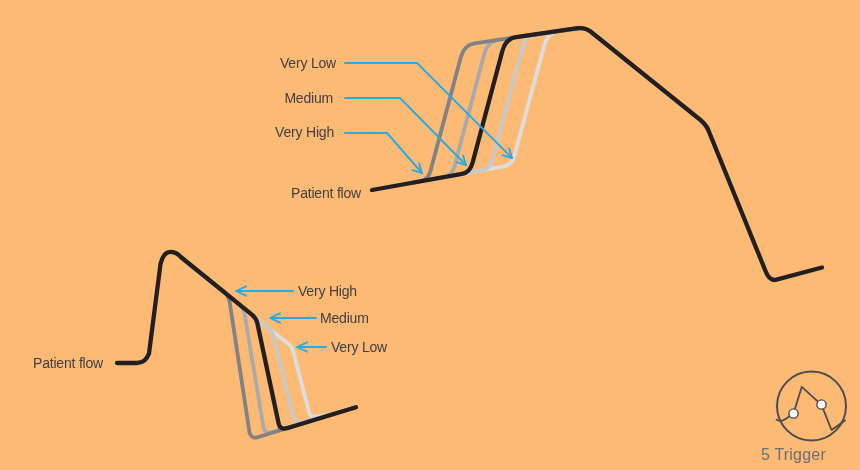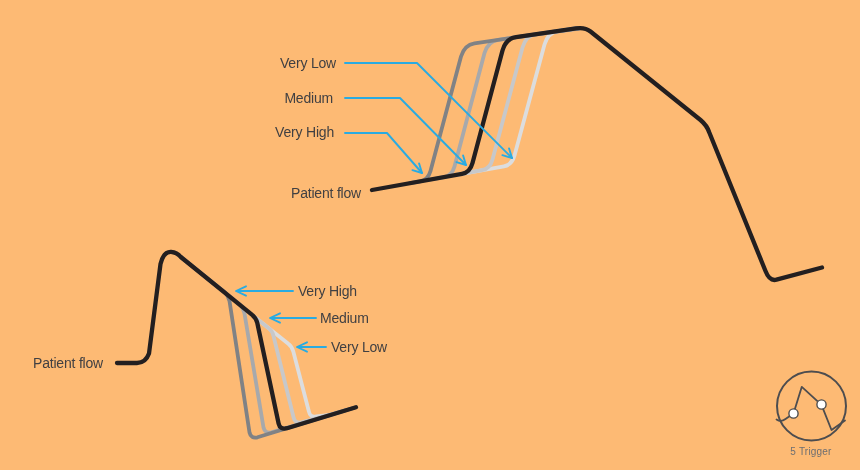--- a/index.html
+++ b/index.html
@@ -14,22 +14,22 @@
   .leader       { stroke-width:1.9; }
   .arrowhead    { stroke-width:1.9; }
   .icon-circle  { stroke-width:2; }
   .icon-wave    { stroke-width:1.8; }
   .icon-marker  { stroke-width:1.4; fill:#ffffff !important; }
   .lbl {
     position:absolute; font-size:14px; line-height:16px; color:#414042;
     letter-spacing:-0.2px; white-space:nowrap;
   }
   .lbl-caption {
-    position:absolute; left:761px; top:446px; width:100px; text-align:center;
-    font-size:10px; color:#6d6e71; letter-spacing:0.2px; white-space:nowrap;
+    position:absolute; left:761px; top:446px; width:100px; 
+    font-size:16px; color:#6d6e71; letter-spacing:0.2px; white-space:nowrap;
   }
 </style>
 </head>
 <body>
 
 <div id="stage">
 
   <svg id="art" width="860" height="470" viewBox="0 0 860 470">
 
     <g>

